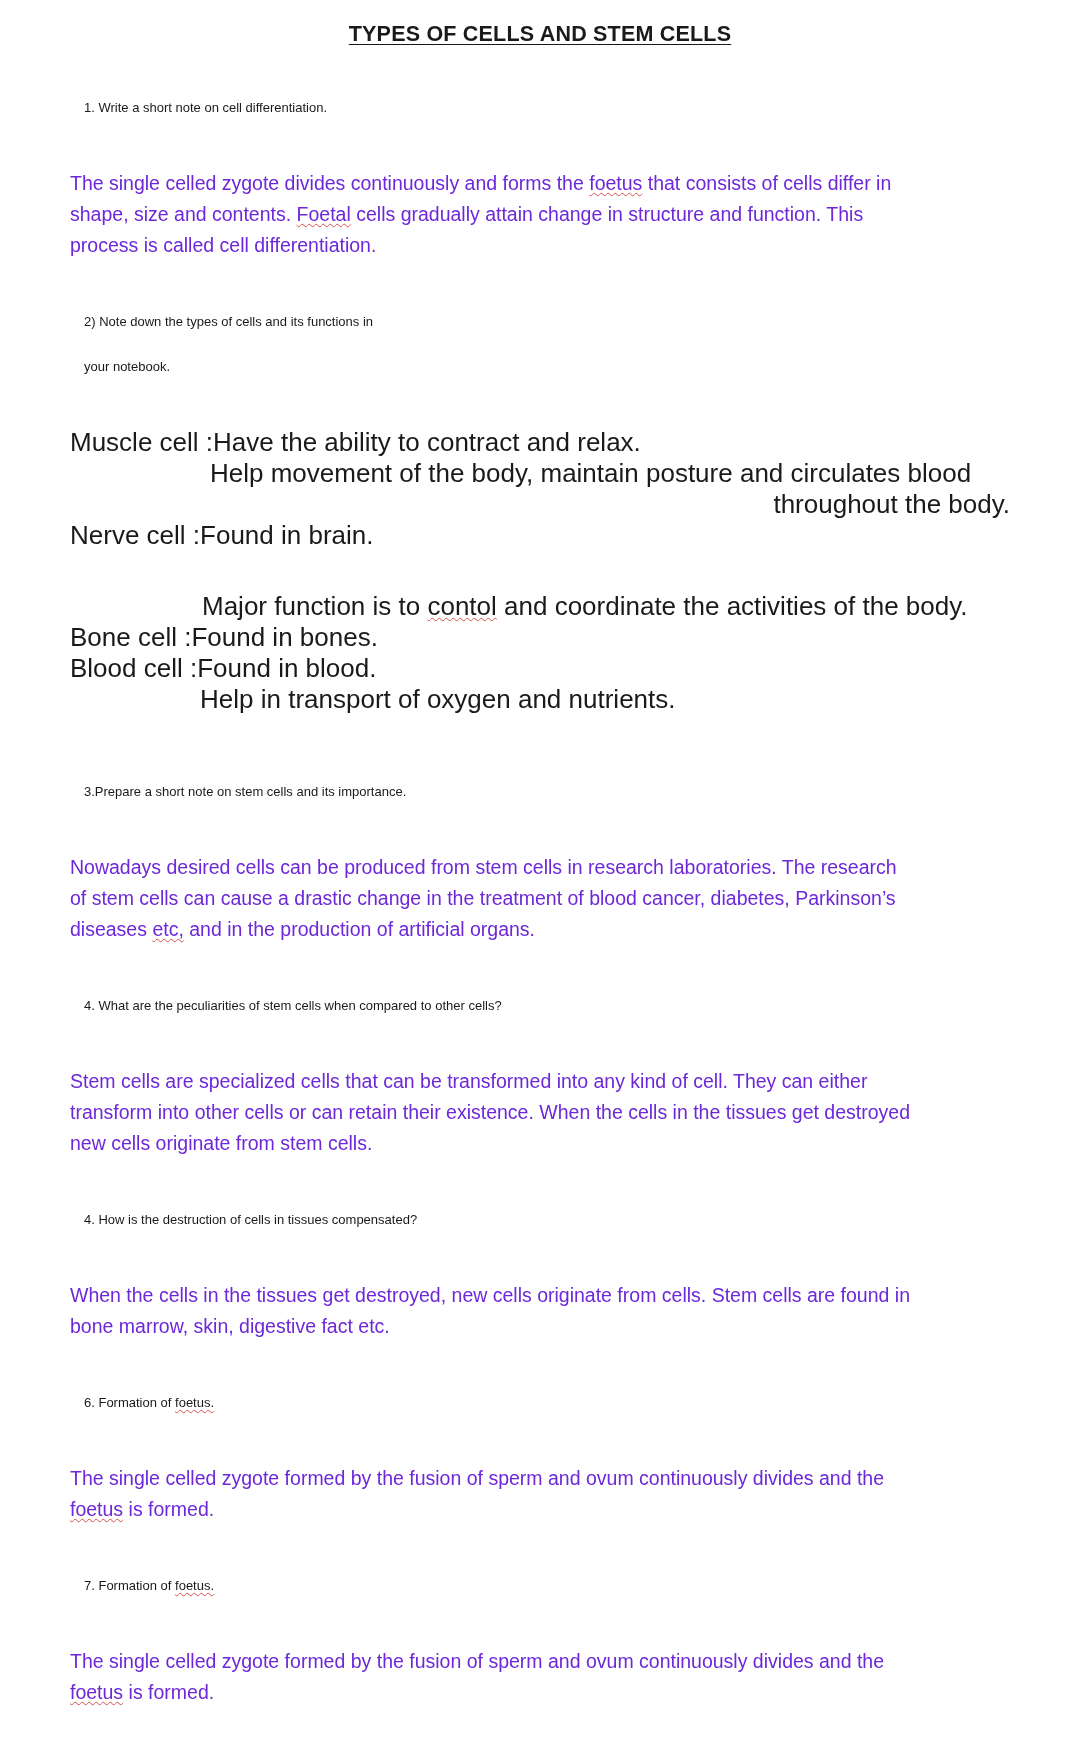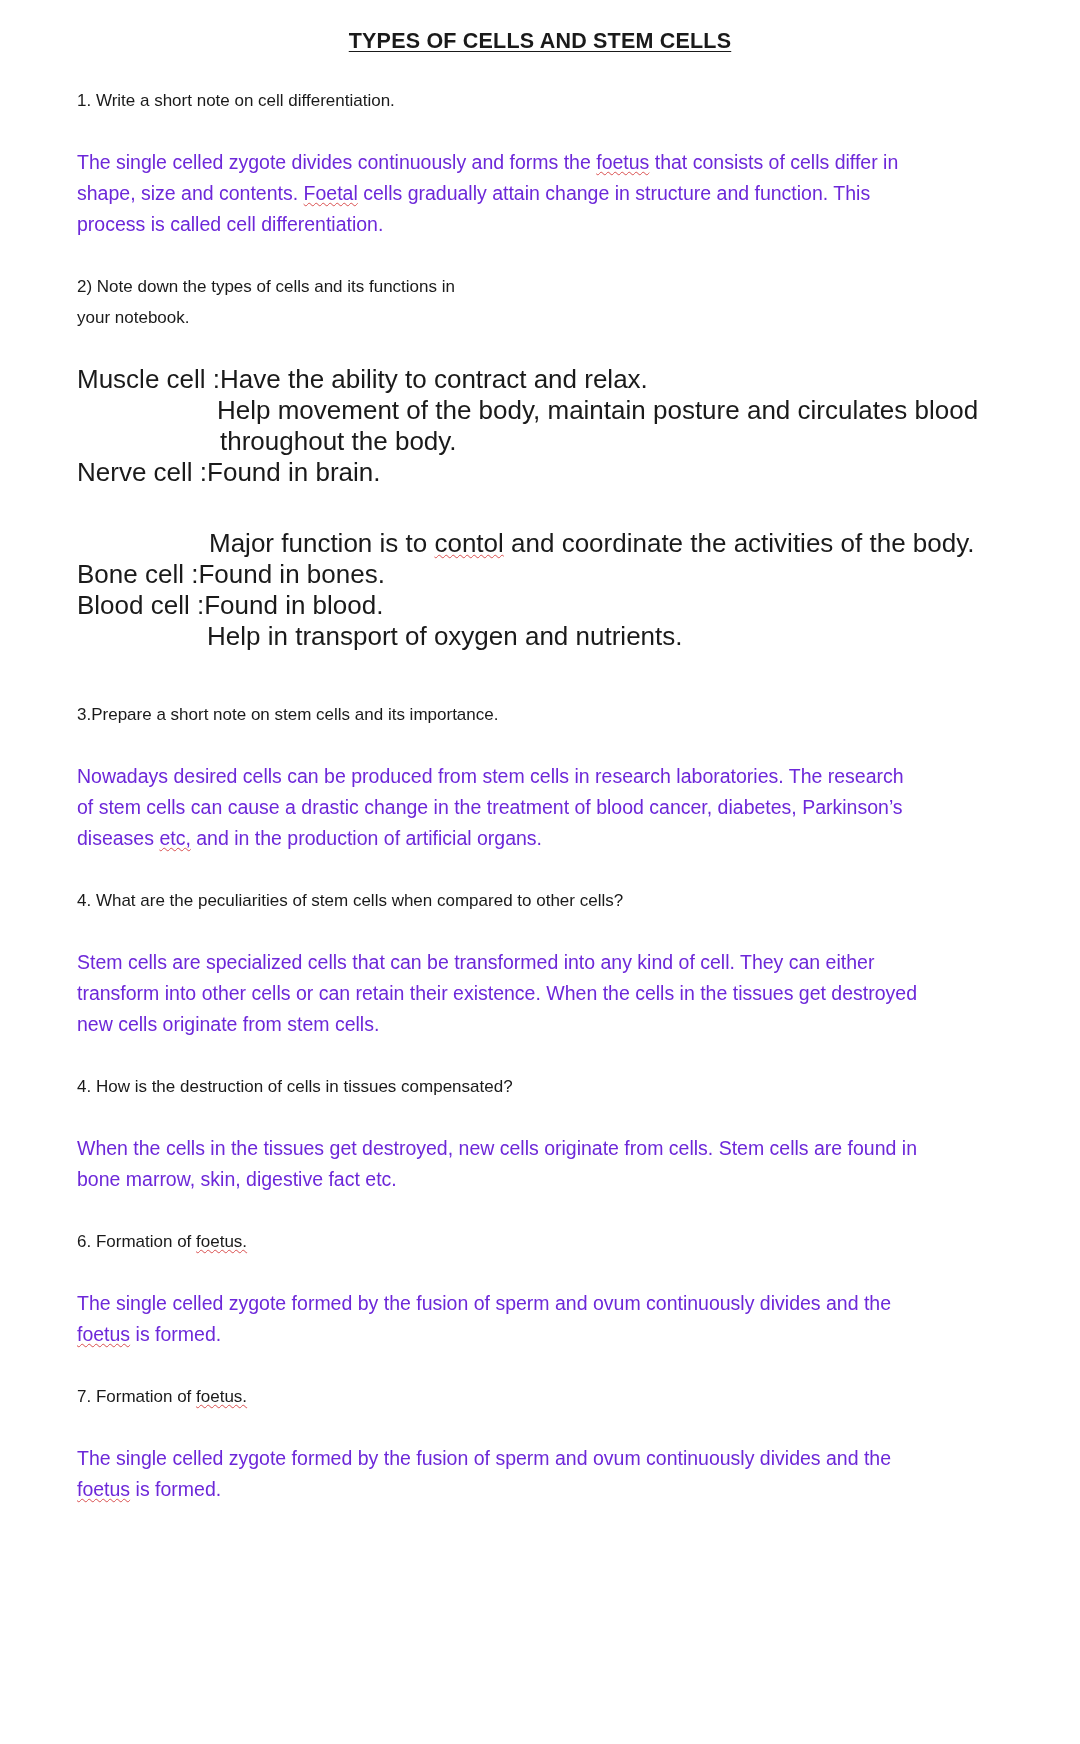--- a/index.html
+++ b/index.html
@@ -11,21 +11,21 @@
   body {
     font-family: "Liberation Sans", sans-serif;
     color: #1a1a1a;
   }
   .page {
     position: relative;
     width: 1080px;
     height: 1744px;
     background: #ffffff;
     box-sizing: border-box;
-    padding: 7px;
+    padding: 0;
     overflow: hidden;
   }
   .doc-title {
     text-align: center;
     font-size: 21.5px;
     font-weight: 600;
     letter-spacing: 0.2px;
     color: #1a1a1a;
     margin: 22px 0 0 0;
     padding: 0;
@@ -45,29 +45,29 @@
     margin: 0;
     padding: 0;
     color: #6d28d9;
     text-align: left;
     white-space: normal;
   }
   .spacer-lg { height: 31px; }
   .spacer-sm { height: 16px; }
 
   
-  p.q { font-size: 17px; line-height: 31px; margin: 0; }
+  p.q { font-size: 13px; line-height: 31px; margin: 14px; }
 
   
   .para { max-width: 840px; }
 
   
   .cellline { font-size: 26px; line-height: 31px; margin: 0; }
   .ind1 { padding-left: 140px; }
-  .ind2 { padding-left: 143px; }
+  .ind2 { padding-left: 143px; text-align: right; }
   .ind3 { padding-left: 132px; margin-top: 40px; }
   .ind4 { padding-left: 122px; }
   .ind5 { padding-left: 130px; }
 
   
   .sp {
     text-decoration: underline wavy #d94f4f;
     text-decoration-skip-ink: none;
     text-underline-offset: 2px;
     text-decoration-thickness: 1px;

